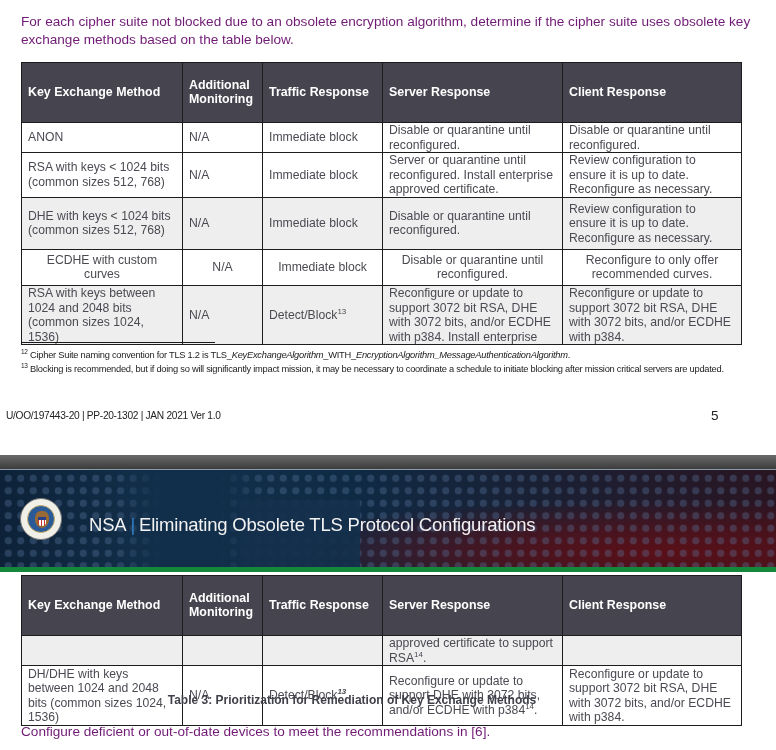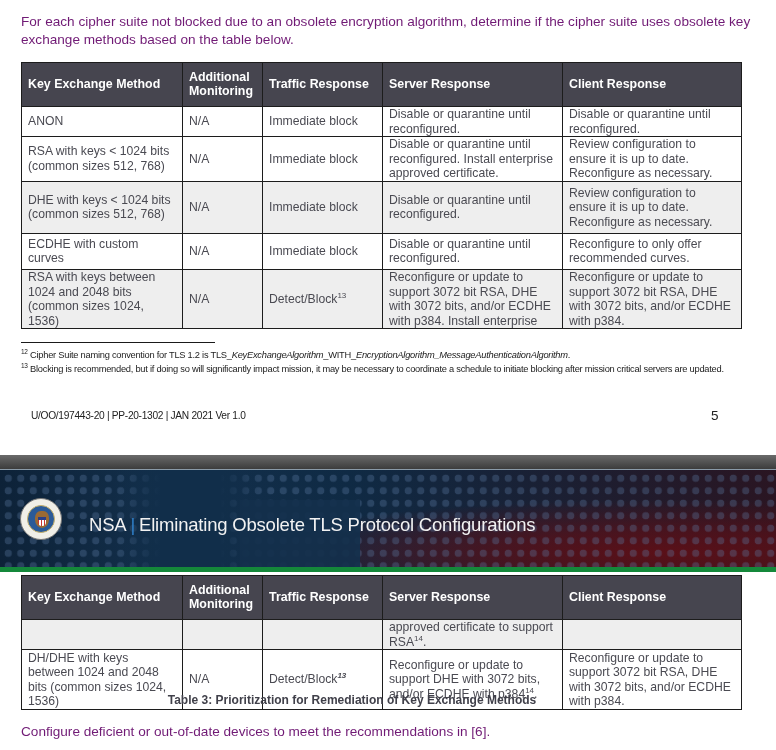--- a/index.html
+++ b/index.html
@@ -7,32 +7,32 @@
   body { position: relative; font-family: "Liberation Sans", sans-serif; color: #222; }
 
   .para { position: absolute; left: 21px; font-size: 13.6px; line-height: 18px; color: #701a75; width: 740px; }
 
   table.kx { position: absolute; left: 21px; border-collapse: collapse; table-layout: fixed; width: 720px; font-family: "Liberation Sans", sans-serif; }
   table.kx col.c1 { width: 161px; }
   table.kx col.c2 { width: 80px; }
   table.kx col.c3 { width: 120px; }
   table.kx col.c4 { width: 180px; }
   table.kx col.c5 { width: 179px; }
-  table.kx th { background: #46454f; color: #ffffff; font-weight: bold; font-size: 12.4px; line-height: 13.5px; text-align: left; padding: 8px 6px; border: 1.2px solid #1c1c1c; border-left-color: #ffffff; height: 30px; vertical-align: middle; }
+  table.kx th { background: #46454f; color: #ffffff; font-weight: bold; font-size: 12.4px; line-height: 13.5px; text-align: left; padding: 16px 6px; border: 1.2px solid #1c1c1c; border-left-color: #ffffff; height: 30px; vertical-align: middle; }
   table.kx th:first-child { border-left-color: #1c1c1c; }
   table.kx td { font-size: 12.2px; line-height: 14.6px; color: #4a4a52; border: 1.2px solid #1c1c1c; padding: 0 6px; vertical-align: middle; }
   table.kx td.top { vertical-align: top; }
   table.kx tr.alt td { background: #eeeeee; }
   sup { font-size: 8px; line-height: 0; vertical-align: super; }
   sup.ital { font-style: italic; font-weight: bold; }
 
   .fn-rule { position: absolute; left: 21px; top: 342px; width: 194px; height: 1px; background: #1a1a1a; }
   .footnote { position: absolute; left: 21px; font-size: 9.3px; line-height: 11px; color: #222; letter-spacing: -0.25px; white-space: nowrap; }
   .footnote sup { font-size: 6.5px; }
-  .footer-id { position: absolute; left: 31px; top: 410px; font-size: 10.2px; color: #222; letter-spacing: -0.3px; }
+  .footer-id { position: absolute; left: 6px; top: 410px; font-size: 10.2px; color: #222; letter-spacing: -0.3px; }
   .page-num { position: absolute; left: 711px; top: 408px; font-size: 13.5px; color: #222; }
 
   .gray-bar { position: absolute; left: 0; top: 455px; width: 776px; height: 15px; background: linear-gradient(#6a6a6a, #3c3c3c); border-bottom: 1px solid #8a9aa8; }
   .banner { position: absolute; left: 0; top: 470px; width: 776px; height: 97px; overflow: hidden;
     background: radial-gradient(ellipse at 85% 85%, #5a1018 0%, rgba(90,16,24,0.7) 18%, rgba(40,20,35,0) 45%),
                 linear-gradient(90deg, #0d2238 0%, #13304c 22%, #0f2a44 45%, #1a2034 70%, #2a1522 100%); }
   .dots { position: absolute; inset: 0;
     background-image: radial-gradient(circle, rgba(90,120,160,0.35) 3.4px, rgba(0,0,0,0) 4px);
     background-size: 12.5px 12.5px; background-position: 2px 2px; }
   .dots-mask-a { position: absolute; left: 115px; top: 0; width: 150px; height: 97px; background: linear-gradient(90deg, rgba(16,45,72,0) 0%, #112e4a 30%, #112e4a 70%, rgba(17,46,74,0) 100%); }
@@ -74,31 +74,31 @@
       <td>ANON</td>
       <td>N/A</td>
       <td>Immediate block</td>
       <td>Disable or quarantine until reconfigured.</td>
       <td>Disable or quarantine until reconfigured.</td>
     </tr>
     <tr style="height:44px;">
       <td>RSA with keys &lt; 1024 bits (common sizes 512, 768)</td>
       <td>N/A</td>
       <td>Immediate block</td>
-      <td>Disable or quarantine until reconfigured. Install enterprise approved certificate.</td>
+      <td>Server or quarantine until reconfigured. Install enterprise approved certificate.</td>
       <td>Review configuration to ensure it is up to date. Reconfigure as necessary.</td>
     </tr>
     <tr class="alt" style="height:52px;margin-left:38px;">
       <td>DHE with keys &lt; 1024 bits (common sizes 512, 768)</td>
       <td>N/A</td>
       <td>Immediate block</td>
       <td>Disable or quarantine until reconfigured.</td>
       <td>Review configuration to ensure it is up to date. Reconfigure as necessary.</td>
     </tr>
-    <tr style="height:36px;">
+    <tr style="height:36px;text-align:center;">
       <td>ECDHE with custom curves</td>
       <td>N/A</td>
       <td>Immediate block</td>
       <td>Disable or quarantine until reconfigured.</td>
       <td>Reconfigure to only offer recommended curves.</td>
     </tr>
     <tr class="alt" style="height:58px;">
       <td>RSA with keys between 1024 and 2048 bits (common sizes 1024, 1536)</td>
       <td>N/A</td>
       <td><span>Detect/Block</span><sup>13</sup></td>

